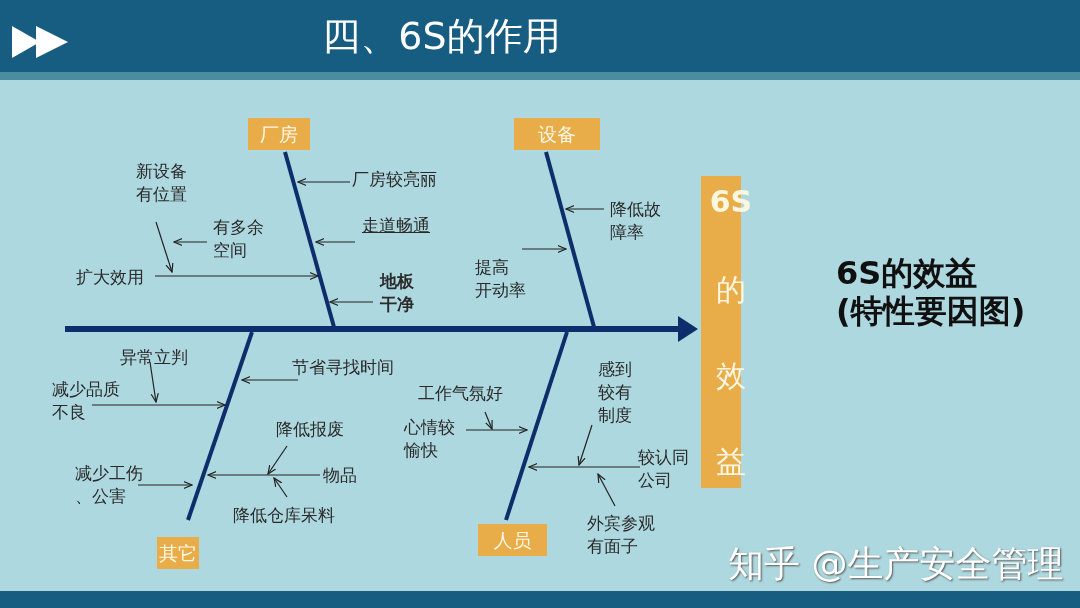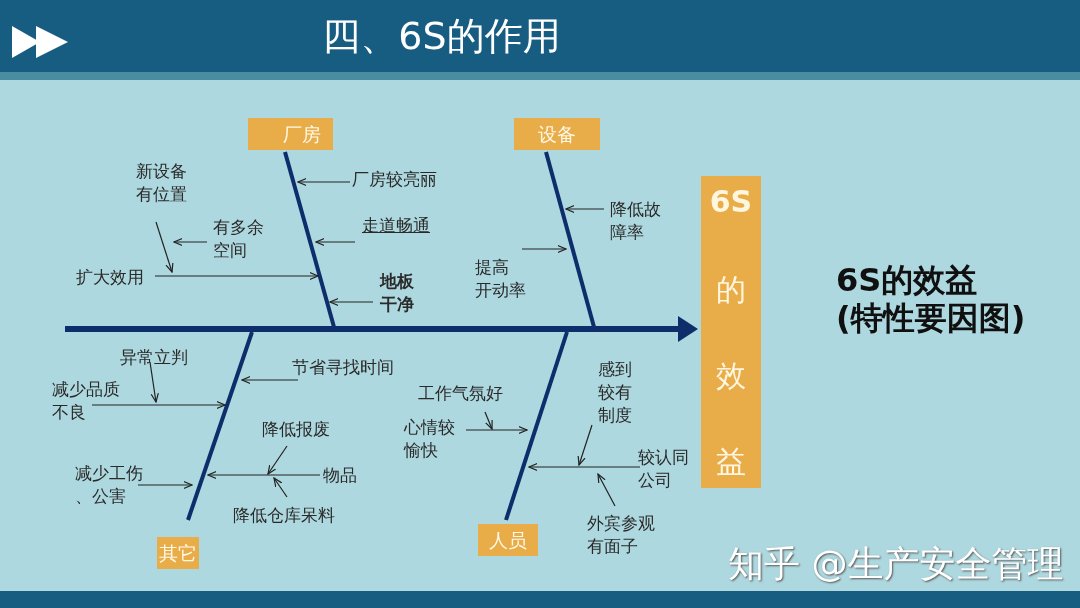--- a/index.html
+++ b/index.html
@@ -5,23 +5,23 @@
   html, body { margin:0; padding:0; }
   body { width:1080px; height:608px; position:relative; overflow:hidden; background:#aed8df; font-family:"DejaVu Sans","Liberation Sans",sans-serif; }
   .header { position:absolute; left:0; top:0; width:1080px; height:72px; background:#175d82; }
   .header-stripe { position:absolute; left:0; top:72px; width:1080px; height:8px; background:#4b8da0; }
   .header-title { position:absolute; left:0; top:0; width:883px; height:72px; line-height:72px; text-align:center; color:#ffffff; font-size:38px; }
   .header-icon { position:absolute; left:8px; top:24px; }
   .footer { position:absolute; left:0; top:591px; width:1080px; height:17px; background:#175d82; }
   .diagram { position:absolute; left:0; top:0; }
   .label { position:absolute; font-size:17px; line-height:23px; color:#2a2a2a; white-space:pre; }
   .cat { position:absolute; background:#e8ac48; color:#fff8e6; font-size:19px; text-align:center; height:32px; line-height:32px; }
-  .effect-box { position:absolute; left:701px; top:176px; width:60px; height:312px; background:#e8ac48; }
+  .effect-box { position:absolute; left:701px; top:176px; width:40px; height:312px; background:#e8ac48; }
   .effect-char { position:absolute; left:0; width:60px; text-align:center; color:#fff6e0; font-size:30px; }
-  .side-title { position:absolute; left:836px; top:261px; font-size:32px; line-height:38px; color:#101010; font-weight:bold; white-space:pre; }
+  .side-title { position:absolute; left:836px; top:254px; font-size:32px; line-height:38px; color:#101010; font-weight:bold; white-space:pre; }
   .watermark { position:absolute; left:728px; top:540px; font-size:36px; color:#ffffff; text-shadow:1px 1px 2px #555; }
 </style>
 </head>
 <body>
 
 <div class="header"></div>
 <div class="header-stripe"></div>
 <svg class="header-icon" width="66" height="36" viewBox="0 0 66 36">
   <polygon points="4,2 32,18 4,34" fill="#ffffff"></polygon>
   <polygon points="28,2 60,18 28,34" fill="#ffffff"></polygon>
@@ -61,24 +61,24 @@
   <line x1="287" y1="446" x2="268" y2="474" stroke="#222" stroke-width="1.2" marker-end="url(#ah)"></line>
   <line x1="287" y1="497" x2="274" y2="478" stroke="#222" stroke-width="1.2" marker-end="url(#ah)"></line>
 
   <line x1="466" y1="430" x2="527" y2="430" stroke="#222" stroke-width="1.2" marker-end="url(#ah)"></line>
   <line x1="485" y1="412" x2="492" y2="429" stroke="#222" stroke-width="1.2" marker-end="url(#ah)"></line>
   <line x1="640" y1="467" x2="529" y2="467" stroke="#222" stroke-width="1.2" marker-end="url(#ah)"></line>
   <line x1="592" y1="425" x2="579" y2="465" stroke="#222" stroke-width="1.2" marker-end="url(#ah)"></line>
   <line x1="615" y1="506" x2="598" y2="474" stroke="#222" stroke-width="1.2" marker-end="url(#ah)"></line>
 </svg>
 
-<div class="cat" style="left:248px;top:118px;width:62px;padding-left:23px;">厂房</div>
+<div class="cat" style="left:248px;top:118px;width:62px;">厂房</div>
 <div class="cat" style="left:514px;top:118px;width:86px;">设备</div>
 <div class="cat" style="left:157px;top:527px;width:42px;margin-top:10px;">其它</div>
-<div class="cat" style="left:478px;top:524px;width:60px;">人员</div>
+<div class="cat" style="left:478px;top:524px;width:69px;">人员</div>
 
 <div class="label" style="left:352px;top:168px;text-align:center;">厂房较亮丽</div>
 <div class="label" style="left:362px;top:214px;text-decoration:underline;">走道畅通</div>
 <div class="label" style="left:380px;top:270px;font-weight:bold;">地板
 干净</div>
 <div class="label" style="left:76px;top:266px;">扩大效用</div>
 <div class="label" style="left:136px;top:160px;">新设备
 有位置</div>
 <div class="label" style="left:213px;top:216px;">有多余
 空间</div>
@@ -88,21 +88,21 @@
 <div class="label" style="left:475px;top:256px;">提高
 开动率</div>
 
 <div class="label" style="left:292px;top:356px;">节省寻找时间</div>
 <div class="label" style="left:52px;top:378px;">减少品质
 不良</div>
 <div class="label" style="left:120px;top:346px;">异常立判</div>
 <div class="label" style="left:75px;top:462px;">减少工伤
 、公害</div>
 <div class="label" style="left:323px;top:464px;">物品</div>
-<div class="label" style="left:262px;top:418px;">降低报废</div>
+<div class="label" style="left:276px;top:418px;">降低报废</div>
 <div class="label" style="left:233px;top:504px;">降低仓库呆料</div>
 
 <div class="label" style="left:418px;top:382px;">工作气氛好</div>
 <div class="label" style="left:404px;top:416px;">心情较
 愉快</div>
 <div class="label" style="left:598px;top:358px;">感到
 较有
 制度</div>
 <div class="label" style="left:638px;top:446px;">较认同
 公司</div>

